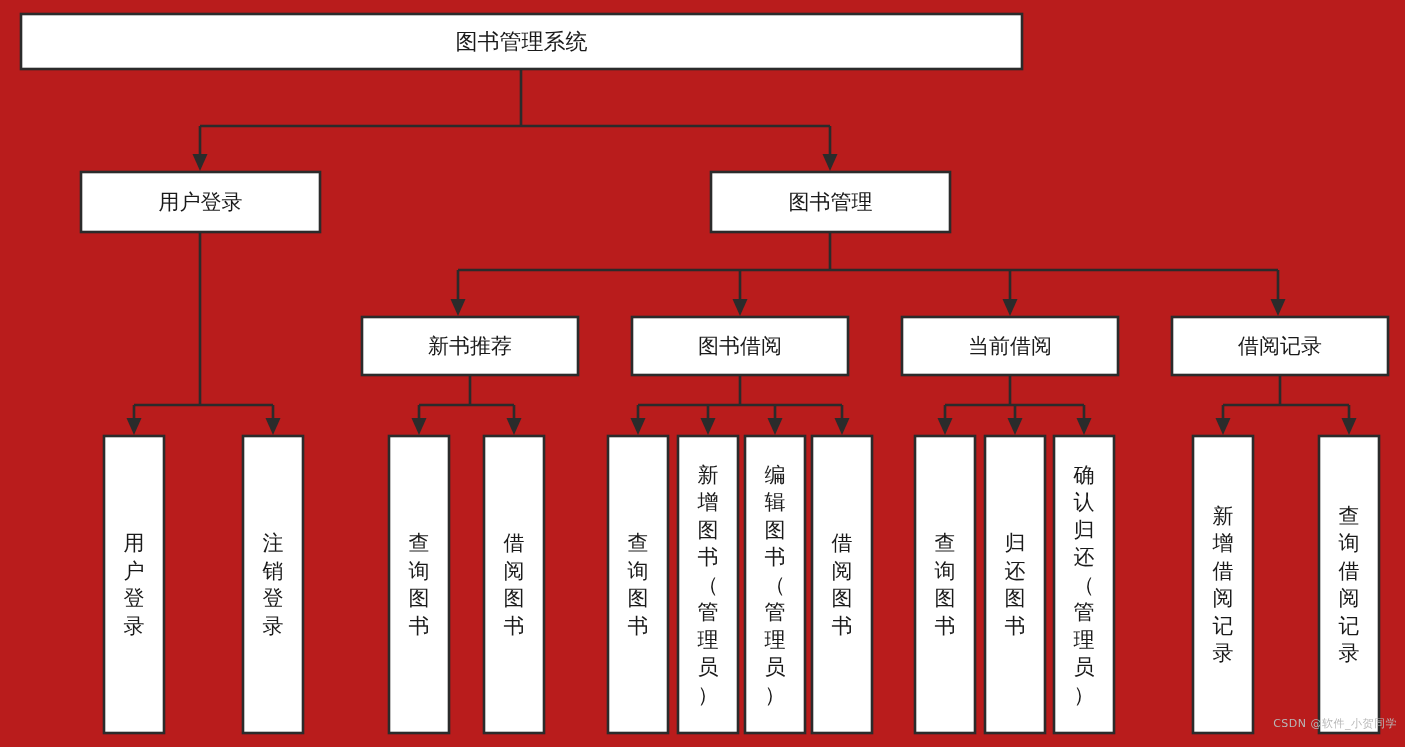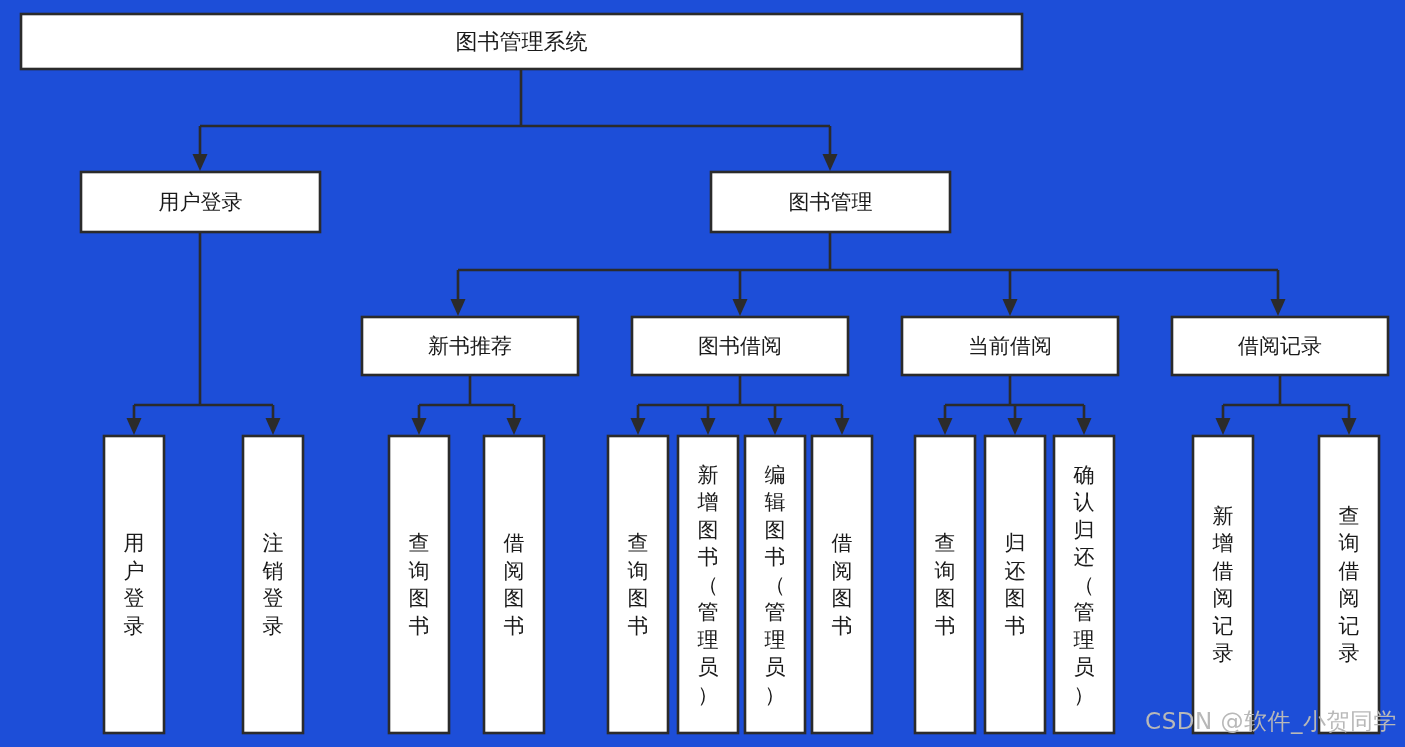--- a/index.html
+++ b/index.html
@@ -8,21 +8,21 @@
     padding: 0;
     background: #ffffff;
   }
   body {
     font-family: "DejaVu Sans", "Liberation Sans", sans-serif;
   }
   #diagram-root {
     position: relative;
     width: 1405px;
     height: 747px;
-    background: #1d4ed8;
+    background: #b91c1c;
     overflow: hidden;
   }
   svg.diagram-canvas {
     position: absolute;
     left: 0;
     top: 0;
     width: 1405px;
     height: 747px;
     display: block;
   }
@@ -53,23 +53,23 @@
     font-family: "DejaVu Sans", "Liberation Sans", sans-serif;
     font-size: 21px;
     text-anchor: middle;
   }
   .node-label-title {
     font-size: 22px;
   }
   .watermark-text {
     position: absolute;
     right: 8px;
-    bottom: 10px;
-    font-family: "DejaVu Sans", "Liberation Sans", sans-serif;
-    font-size: 23px;
+    bottom: 16px;
+    font-family: "DejaVu Sans", "Liberation Sans", sans-serif;
+    font-size: 11px;
     color: #b8b8b8;
     letter-spacing: 0.5px;
     white-space: nowrap;
     pointer-events: none;
     margin-top: 36px;
   }
 </style>
 </head>
 <body>
 

